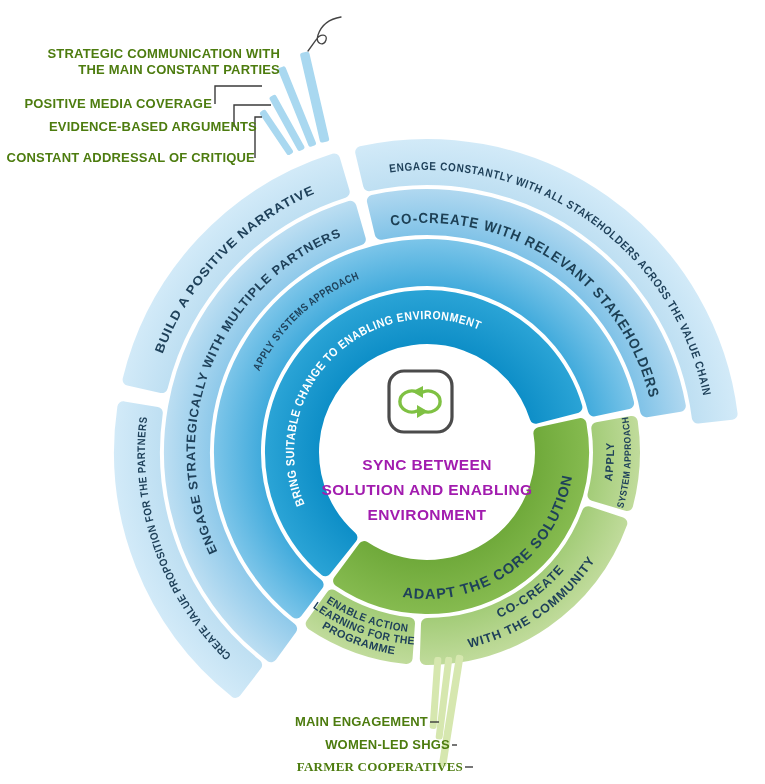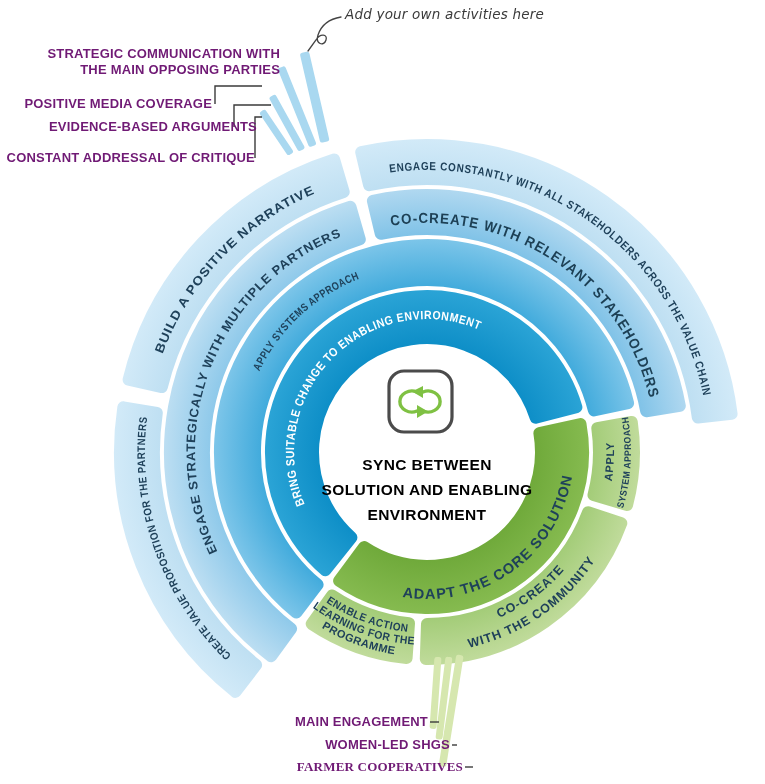--- a/index.html
+++ b/index.html
@@ -1,24 +1,24 @@
 <!DOCTYPE html>
 <html><head>
 <meta charset="utf-8">
 <style>
   html,body{margin:0;padding:0;background:#fff;}
   .stage{position:relative;width:765px;height:784px;background:#fff;overflow:hidden;
          font-family:"Liberation Sans",sans-serif;}
   svg{position:absolute;left:0;top:0;}
   .callout{position:absolute;text-align:right;font-weight:bold;font-size:13px;
-           line-height:16px;color:#701a75;letter-spacing:.2px;white-space:nowrap;}
+           line-height:16px;color:#4d7c0f;letter-spacing:.2px;white-space:nowrap;}
   .note{position:absolute;left:345px;top:6px;font-family:"DejaVu Sans",sans-serif;
         font-style:italic;font-size:13.5px;color:#3a3a3a;letter-spacing:.2px;}
   .center-text{position:absolute;left:307px;top:452px;width:240px;text-align:center;
-        font-weight:bold;font-size:15.5px;line-height:25px;color:#000000;letter-spacing:.4px;}
+        font-weight:bold;font-size:15.5px;line-height:25px;color:#a21caf;letter-spacing:.4px;}
 </style>
 </head>
 <body>
 
 <div class="stage">
 
   <svg id="diagram" width="765" height="784" viewBox="0 0 765 784">
     <defs>
       <radialGradient id="gA" gradientUnits="userSpaceOnUse" cx="427" cy="452" r="313">
         <stop offset="0.34" stop-color="#0d8ec7"></stop>
@@ -117,32 +117,31 @@
       <rect x="389" y="371" width="63" height="61" rx="15" fill="#ffffff" stroke="#4b4b4b" stroke-width="3.2"></rect>
       <path d="M417,392 A12,10.5 0 1 0 417,411" fill="none" stroke="#7fc143" stroke-width="3.4" stroke-linecap="round"></path>
       <path d="M423,411 A12,10.5 0 1 0 423,392" fill="none" stroke="#7fc143" stroke-width="3.4" stroke-linecap="round"></path>
       <polygon points="417,405 428,411.5 417,418" fill="#7fc143"></polygon>
       <polygon points="423,386 412,391.5 423,398" fill="#7fc143"></polygon>
     </g>
 
     <path id="note-arrow" fill="none" stroke="#444444" stroke-width="1.3" stroke-linecap="round" d="M341,17 C329,19 321,26 318,35 C315,44 324,47 326,40 C328,34 320,33 316,40 L308,51"></path>
   </svg>
 
-  <div class="note">Add your own activities here</div>
 
   <div class="center-text">
     <div>SYNC BETWEEN</div>
     <div>SOLUTION AND ENABLING</div>
     <div>ENVIRONMENT</div>
   </div>
 
   <div id="callouts-layer">
       <div class="callout" style="right: 485px; top: 46px;">
         <div>STRATEGIC COMMUNICATION WITH</div>
-        <div>THE MAIN OPPOSING PARTIES</div>
+        <div>THE MAIN CONSTANT PARTIES</div>
       </div>
       <div class="callout" style="right: 553px; top: 96px;">
         <div>POSITIVE MEDIA COVERAGE</div>
       </div>
       <div class="callout" style="right: 508px; top: 119px;">
         <div>EVIDENCE-BASED ARGUMENTS</div>
       </div>
       <div class="callout" style="right: 510px; top: 150px;">
         <div>CONSTANT ADDRESSAL OF CRITIQUE</div>
       </div>

